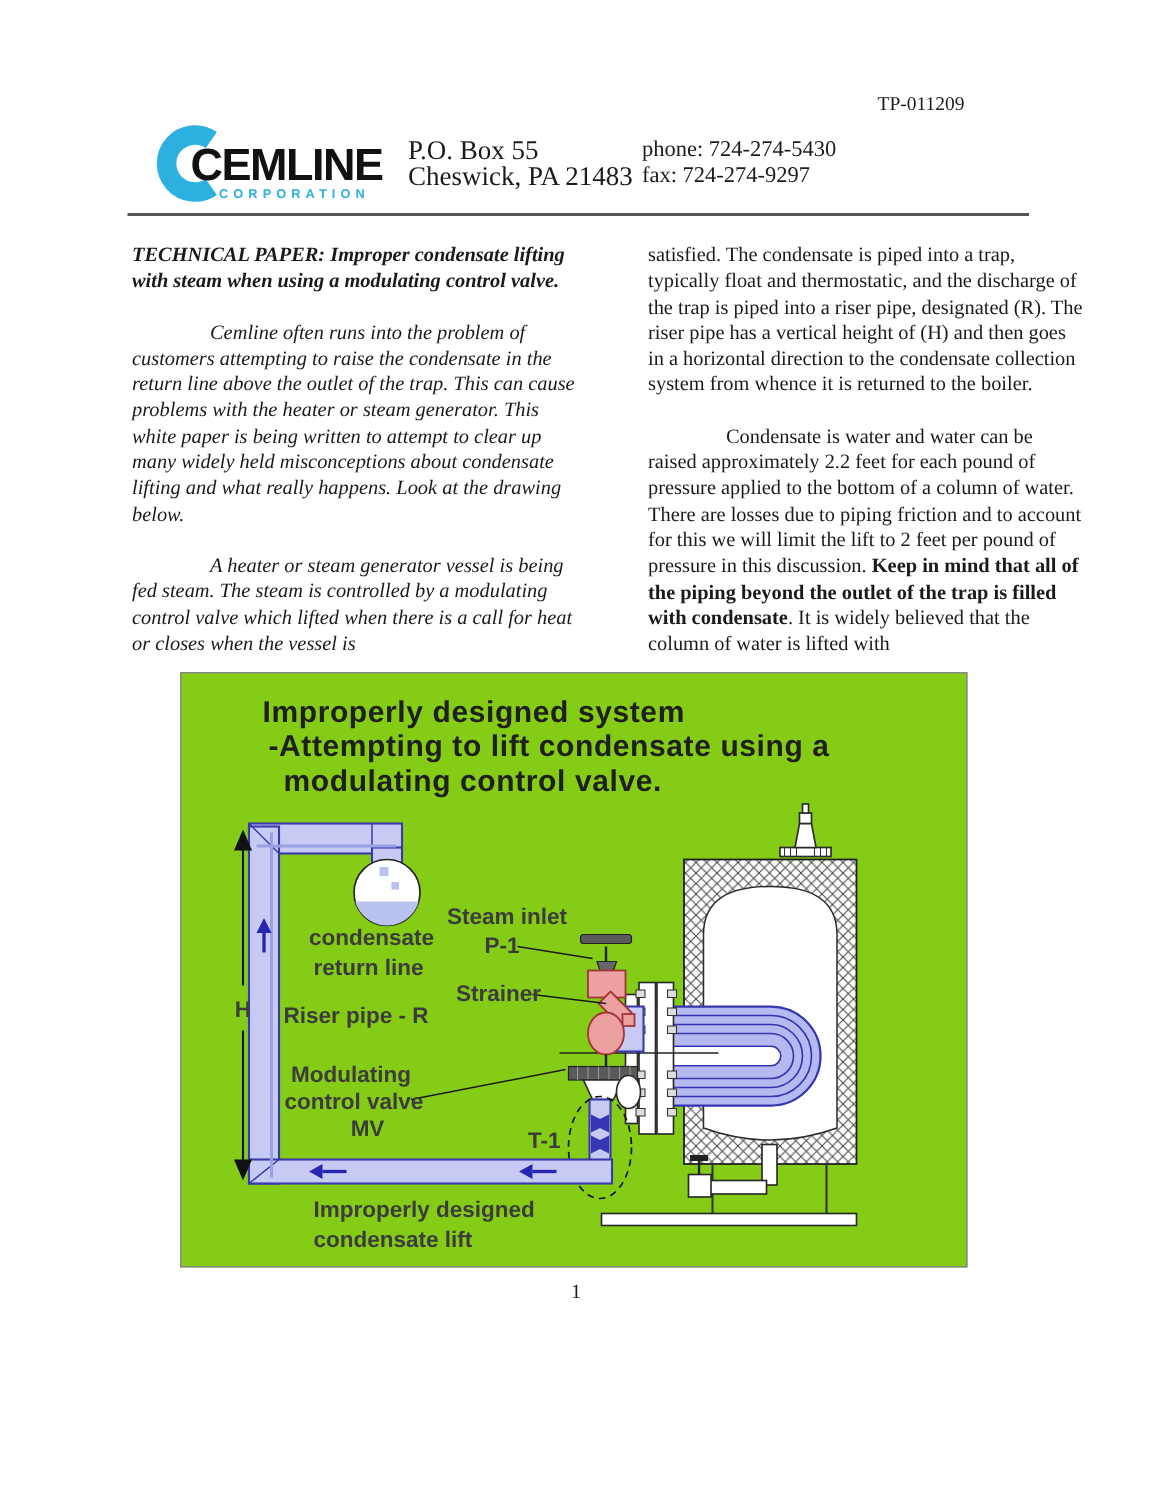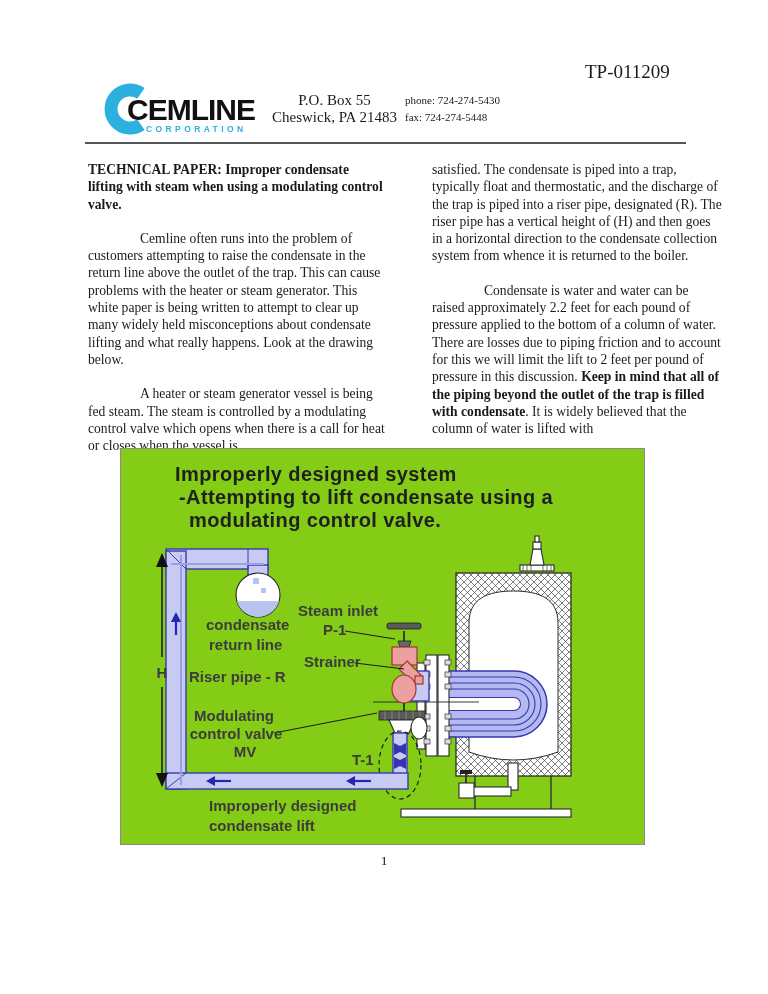--- a/index.html
+++ b/index.html
@@ -1,24 +1,24 @@
 <!DOCTYPE html>
 <html style="--accent_cyan: #2bb0e0; --pipe_fill: #c7caf3; --pipe_stroke: #3a3aad; --tube_blue: #3636b4; --tube_light: #b4b9ef; --arrow_blue: #2626b0; --steam_red: #eda0a0; --steam_red_stroke: #a23535; --label_gray: #3c3c3c;"><head>
 <meta charset="utf-8">
 <style>
   html,body{margin:0;padding:0;background:#e8e8e8;}
   .page{position:relative;width:768px;height:994px;background:#ffffff;margin:0 auto;overflow:hidden;
         font-family:"Liberation Serif", serif;color:#1a1a1a;}
   .abs{position:absolute;}
-  .docnum{left:585px;top:61px;font-size:19px;}
-  .addr{left:272px;top:92px;font-size:15px;line-height:17px;text-align:center;}
-  .contact{left:405px;top:92px;font-size:11px;line-height:17px;}
+  .docnum{left:585px;top:61px;font-size:13px;}
+  .addr{left:272px;top:92px;font-size:18px;line-height:17px;}
+  .contact{left:428px;top:92px;font-size:15px;line-height:17px;}
   .rule{left:85px;top:142px;width:601px;height:2px;background:#555;}
   .col{top:161px;font-size:13.6px;line-height:17.3px;text-align:left;}
-  .col-left{left:88px;width:299px;}
+  .col-left{left:88px;width:299px;font-style:italic;}
   .col-right{left:404px;width:290px;margin-left:28px;}
   .col p{margin:0 0 17px 0;}
   .col p.ind{text-indent:52px;}
   .headline{font-weight:bold;margin:0 0 17px 0;}
   .pagenum{left:0;top:853px;width:768px;text-align:center;font-size:13.5px;}
   .diagram{left:120px;top:448px;width:523px;height:395px;border:1px solid #8a8a8a;background:#84cc16;}
   
   .pipe{fill:var(--pipe_fill);stroke:var(--pipe_stroke);stroke-width:1.4;}
   .pipe-inner{stroke:#9aa0e4;stroke-width:2;fill:none;}
   .seam{stroke:var(--pipe_stroke);stroke-width:1;fill:none;}
@@ -54,28 +54,28 @@
     <text class="logo-main" x="27" y="44">CEMLINE</text>
     <text class="logo-sub" x="46" y="56">CORPORATION</text>
   </svg>
 
   <div class="abs addr">
     <div>P.O. Box 55</div>
     <div>Cheswick, PA 21483</div>
   </div>
   <div class="abs contact">
     <div>phone: 724-274-5430</div>
-    <div>fax: 724-274-5448</div>
+    <div>fax: 724-274-9297</div>
   </div>
   <div class="abs rule"></div>
 
   <div class="abs col col-left">
     <p class="headline">TECHNICAL PAPER:  Improper condensate lifting with steam when using a modulating control valve.</p>
     <p class="ind">Cemline often runs into the problem of customers attempting to raise the condensate in the return line above the outlet of the trap.   This can cause problems with the heater or steam generator.  This white paper is being written to attempt to clear up many widely held misconceptions about condensate lifting and what really happens.  Look at the drawing below.</p>
-    <p class="ind">A heater or steam generator vessel is being fed steam.  The steam is controlled by a modulating control valve which opens when there is a call for heat or closes when the vessel is</p>
+    <p class="ind">A heater or steam generator vessel is being fed steam.  The steam is controlled by a modulating control valve which lifted when there is a call for heat or closes when the vessel is</p>
   </div>
   <div class="abs col col-right">
     <p>satisfied.  The condensate is piped into a trap, typically float and thermostatic, and the discharge of the trap is piped into a riser pipe, designated (R).  The riser pipe has a vertical height of (H) and then goes in a horizontal direction to the condensate collection system from whence it is returned to the boiler.</p>
     <p class="ind"><span>Condensate is water and water can be raised approximately 2.2 feet for each pound of pressure applied to the bottom of a column of water.  There are losses due to piping friction and to account for this we will limit the lift to 2 feet per pound of pressure in this discussion.  </span><b>Keep in mind that all of the piping beyond the outlet of the trap is filled with condensate</b><span>.  It is widely believed that the column of water is lifted with</span></p>
   </div>
 
   <div class="abs diagram">
     <svg width="521" height="393" viewBox="0 0 521 393">
 
       <defs>

